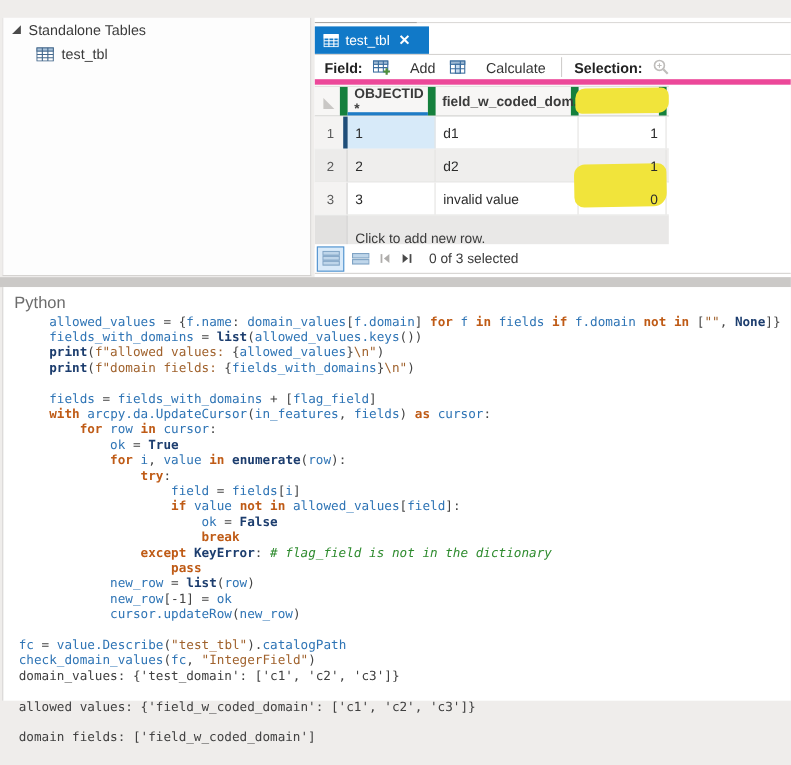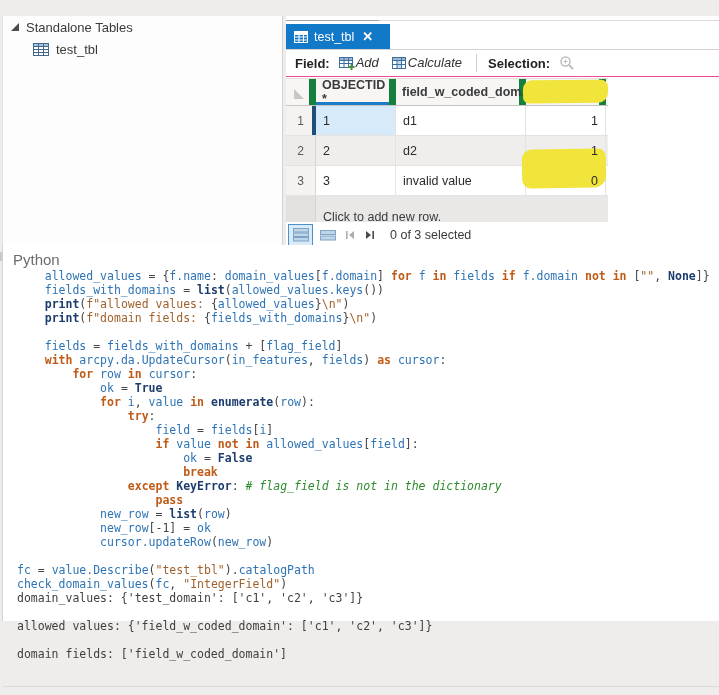--- a/index.html
+++ b/index.html
@@ -17,23 +17,23 @@
   
   .right-panel{position:absolute;left:286px;top:0;width:433px;height:236px;background:#FFFFFF;overflow:hidden;}
   .topline{position:absolute;left:0;top:4px;width:93px;height:1px;background:#A9A7A5;}
   .topline2{position:absolute;left:93px;top:4px;right:0;height:1px;background:#DCDAD8;}
   .tab{position:absolute;left:0;top:8px;width:104px;height:25px;background:#1179C8;color:#fff;
     display:flex;align-items:center;gap:6px;padding:0 8px;box-sizing:border-box;font-size:12.5px;cursor:default;}
   .tab .close{font-size:13px;font-weight:bold;margin-left:2px;}
   .tabline{position:absolute;left:0;top:33px;right:0;height:1px;background:#D5D3D1;}
 
   .toolbar{position:absolute;left:0;top:34px;right:0;height:27px;display:flex;align-items:center;gap:6px;
-    padding:0 9px;font-size:13px;color:#333;white-space:nowrap;overflow:hidden;border-bottom:1px solid #ec4899;box-sizing:border-box;}
+    padding:0 9px;font-size:13px;color:#333;white-space:nowrap;overflow:hidden;border-bottom:5px solid #ec4899;box-sizing:border-box;}
   .tb-label{font-weight:bold;color:#222;}
-  .tb-btn{display:flex;align-items:flex-start;gap:1px;padding:2px 3px;cursor:default;font-style:italic;}
+  .tb-btn{display:flex;align-items:center;gap:18px;padding:2px 3px;cursor:default;}
   .tb-btn.disabled{color:#B5B3B1;}
   .tb-sep{width:1px;height:18px;background:#D0CECC;margin:0 5px;}
 
   
   .grid{position:absolute;left:0;top:62px;width:322px;}
   .hrow{display:flex;height:26px;background:#F7F6F5;border-bottom:1px solid #C6C5C4;border-top:1px solid #E0DEDC;}
   .hcell{position:relative;box-sizing:border-box;border-right:7px solid #15803d;display:flex;align-items:center;
     padding:0 6px;font-size:12.5px;font-weight:600;color:#3B3B3B;}
   .hcell.corner{width:30px;padding:0;}
   .hcell.c1{width:80px;}
@@ -69,21 +69,21 @@
     border-bottom:1px solid #D5D3D1;box-sizing:border-box;background:#fff;}
   .view-btn{width:25px;height:23px;display:flex;align-items:center;justify-content:center;margin-left:2px;
     border:1px solid transparent;box-sizing:border-box;cursor:default;}
   .view-btn.selected{border-color:#4D90CE;background:#D9EAF9;}
   .nav-btn{display:flex;align-items:center;justify-content:center;width:20px;height:20px;cursor:default;}
   .nav-btn:first-of-type{margin-left:8px;}
   .sel-text{font-size:12.5px;color:#3A3A3A;margin-left:10px;}
 
   
   .gray-band{position:absolute;left:0;top:236px;right:0;height:9px;background:#CBC9C7;}
-  .python-pane{position:absolute;left:2px;top:229px;right:0;height:376px;background:#fff;
+  .python-pane{position:absolute;left:2px;top:245px;right:0;height:376px;background:#fff;
     border-left:1px solid #D5D3D1;box-sizing:border-box;}
   .py-title{position:absolute;left:10px;top:6px;font-size:15px;color:#6C6C6C;}
   .code{position:absolute;left:14px;top:24px;right:0;font-family:"DejaVu Sans Mono","Liberation Mono",monospace;
     font-size:11.5px;line-height:14px;overflow:hidden;}
   .codeline{height:14px;white-space:pre;}
   .tk-p{color:#444444;}
   .tk-v{color:#2E74B5;}
   .tk-k{color:#BF5B16;font-weight:bold;}
   .tk-b{color:#1C3D6E;font-weight:bold;}
   .tk-s{color:#A0622D;}

